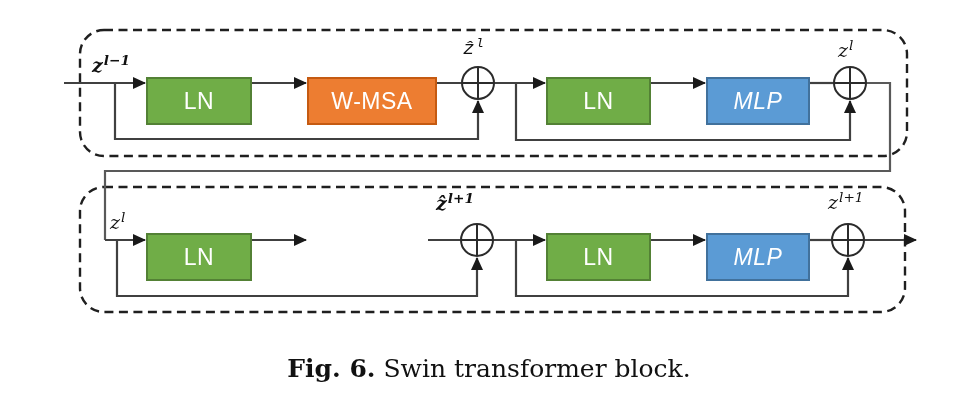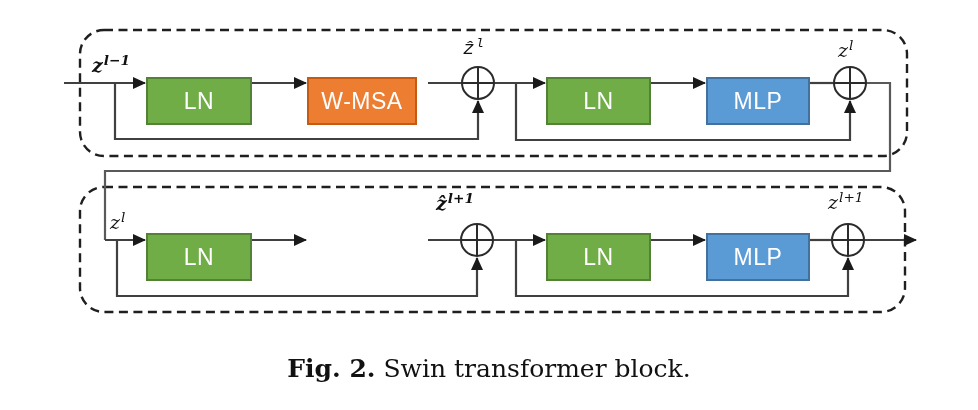--- a/index.html
+++ b/index.html
@@ -19,23 +19,23 @@
     display: flex; align-items: center; justify-content: center;
     color: #ffffff;
     font-size: 23px;
     font-family: "Liberation Sans", sans-serif;
     letter-spacing: 0.5px;
     margin-top: 17px;
   }
   .row1 { top: 60px; }
   .row2 { top: 216px; }
   .ln1  { left: 146px; width: 106px; }
-  .msa  { left: 307px; width: 110px; }
+  .msa  { left: 307px; width: 130px; }
   .ln2  { left: 546px; width: 105px; }
-  .mlp  { left: 706px; width: 104px; }
+  .mlp  { left: 706px; width: 104px; font-style: italic; }
   .mlabel {
     position: absolute;
     font-family: "DejaVu Serif", serif;
     font-style: italic;
     font-size: 19px;
     color: #111111;
     white-space: nowrap;
     line-height: 1;
   }
   .mlabel sup {
@@ -139,17 +139,17 @@
     <span>z</span><sup>l</sup>
   </div>
   <div class="mlabel" style="left:436px; top:192px;font-weight:bold;">
     <span>ẑ</span><sup>l+1</sup>
   </div>
   <div class="mlabel" style="left:828px; top:191px;">
     <span>z</span><sup>l+1</sup>
   </div>
 
   <div id="caption">
-    <span class="tag">Fig. 2.</span>
+    <span class="tag">Fig. 6.</span>
     <span class="text">Swin transformer block.</span>
   </div>
 
 </div>
 
 </body></html>

